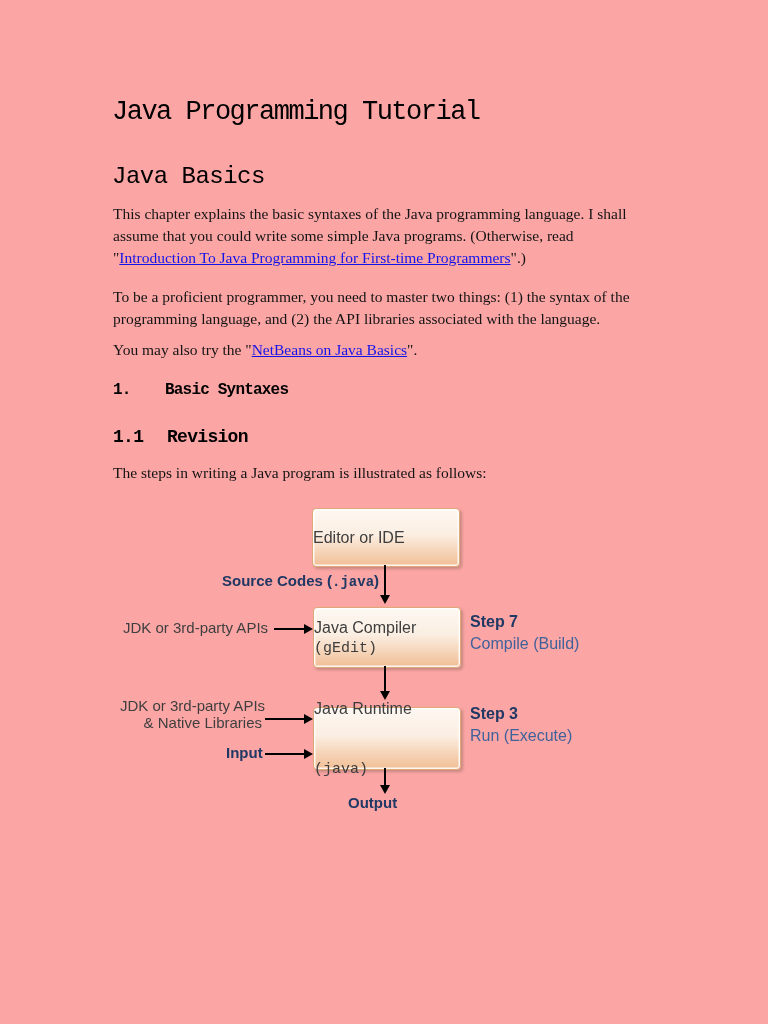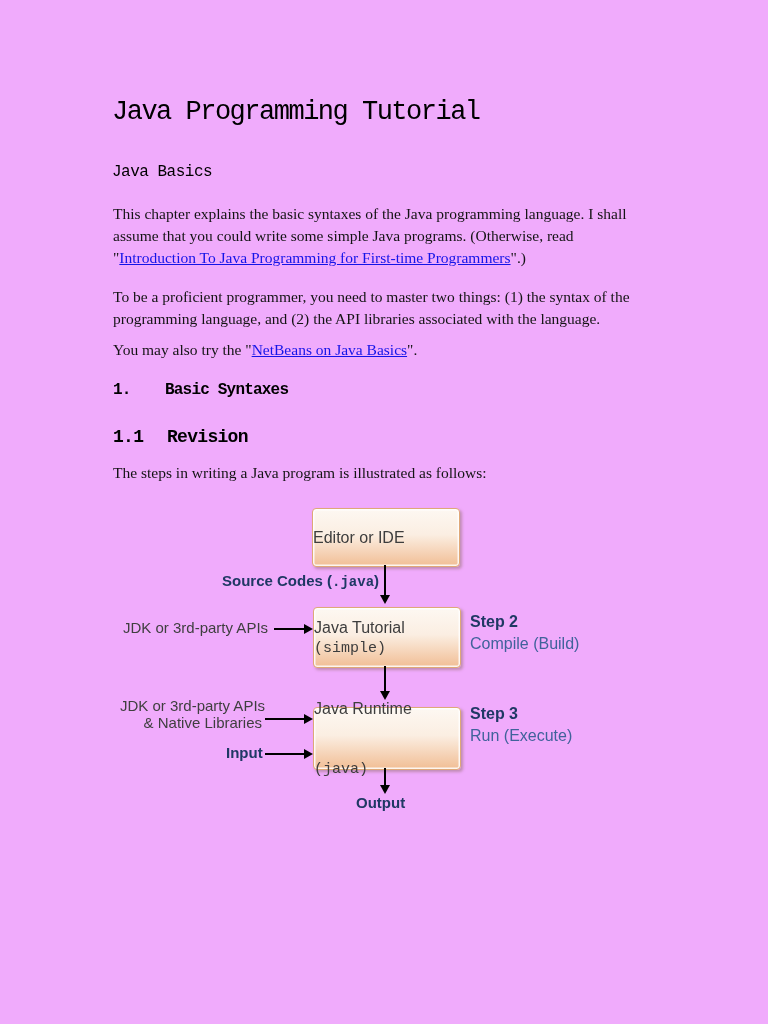--- a/index.html
+++ b/index.html
@@ -1,36 +1,36 @@
 <!DOCTYPE html>
 <html><head>
 <meta charset="utf-8">
 <style>
   html,body{margin:0;padding:0;background:#ffffff;}
   .page{
     position:relative;
     width:768px;height:1024px;
-    background:#f0abfc;
+    background:#fca5a5;
     overflow:hidden;
     font-family:"Liberation Serif", serif;
     color:#141414;
   }
   .abs{position:absolute;}
 
   
   .doc-title{
     left:112px;top:97px;
     font-family:"Liberation Mono", monospace;
     font-size:27px;letter-spacing:-1.5px;
     color:#000;white-space:nowrap;
   }
   .doc-subtitle{
     left:112px;top:163px;
     font-family:"Liberation Mono", monospace;
-    font-size:16px;letter-spacing:-0.5px;
+    font-size:24px;letter-spacing:-0.5px;
     color:#000;white-space:nowrap;
   }
   .para{
     left:113px;width:546px;
     font-size:15.5px;line-height:22px;
     color:#141414;
   }
   .p1{top:203px;}
   .p2{top:286px;}
   .p3{top:339px;}
@@ -79,21 +79,21 @@
   .step3{top:203px;}
 
   .navy-label{
     position:absolute;white-space:nowrap;
     font-weight:bold;font-size:15px;color:#1f3864;
   }
   .navy-label .mono{font-family:"Liberation Mono", monospace;font-size:14px;font-weight:bold;}
   .lbl-source{left:222px;top:72px;}
   .lbl-bytecodes{left:201px;top:171px;}
   .lbl-input{left:226px;top:244px;}
-  .lbl-output{left:356px;top:294px;}
+  .lbl-output{left:348px;top:294px;}
 
   .gray-label{
     position:absolute;white-space:nowrap;
     font-size:15px;color:#3f3f3f;line-height:17px;
   }
   .lbl-apis1{left:123px;top:119px;}
   .lbl-apis2{left:120px;top:197px;width:142px;text-align:right;}
 
   
   .varrow{position:absolute;width:2px;background:#000;}
@@ -145,26 +145,26 @@
 
 
     <div class="navy-label lbl-source"><span>Source Codes (</span><span class="mono">.java</span><span>)</span></div>
 
     <div class="varrow va1"></div>
 
     <div class="gray-label lbl-apis1">JDK or 3rd-party APIs</div>
     <div class="harrow ha1"></div>
 
     <div class="dbox box-compiler">
-      <span>Java Tutorial</span>
-      <span class="mono">(simple)</span>
+      <span>Java Compiler</span>
+      <span class="mono">(gEdit)</span>
     </div>
 
     <div class="step step2">
-      <div class="step-title">Step 2</div>
+      <div class="step-title">Step 7</div>
       <div class="step-desc">Compile (Build)</div>
     </div>
 
 
     <div class="varrow va2"></div>
 
     <div class="gray-label lbl-apis2">
       <div>JDK or 3rd-party APIs</div>
       <div>&amp; Native Libraries</div>
     </div>

